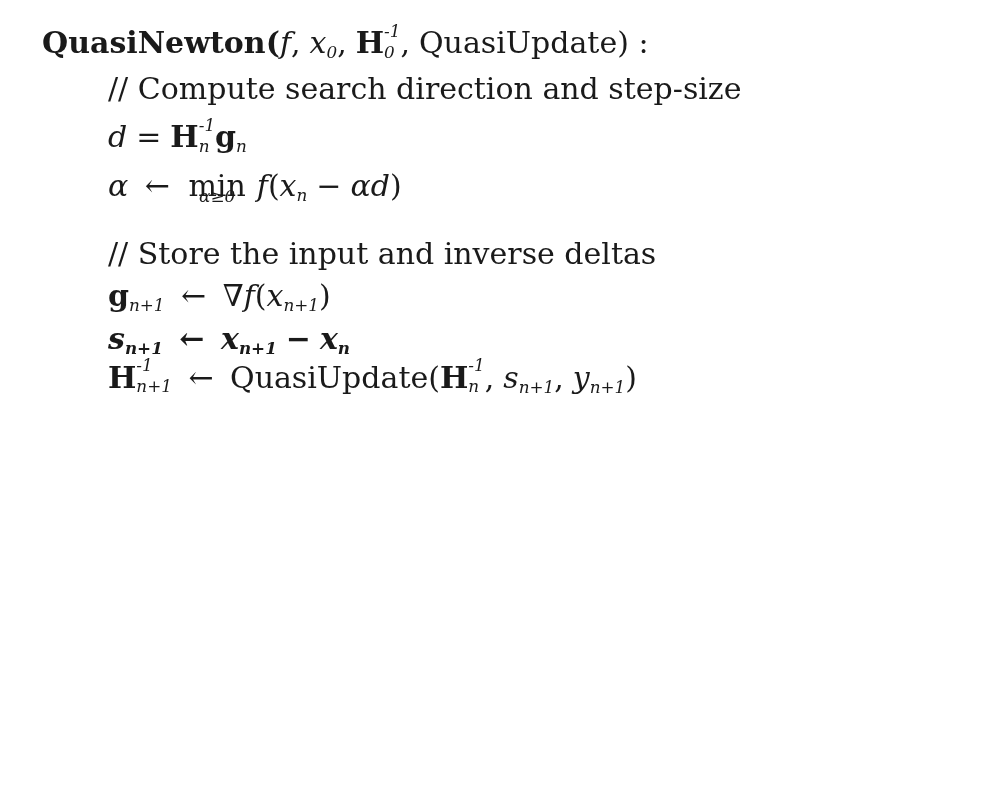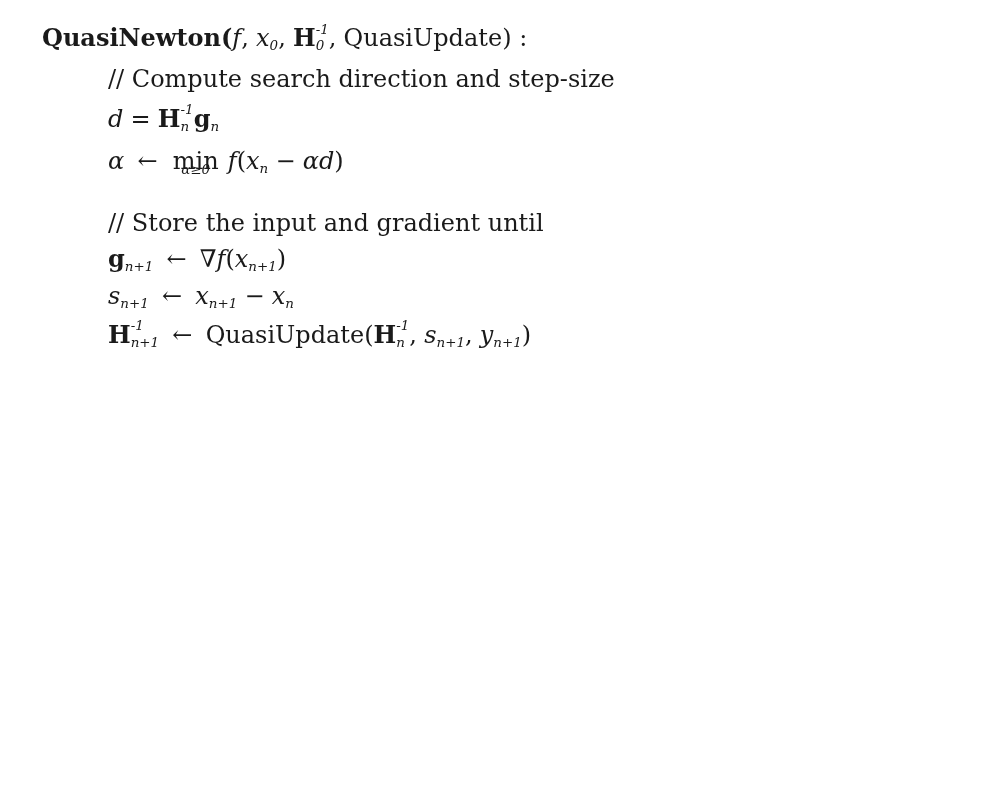--- a/index.html
+++ b/index.html
@@ -9,21 +9,21 @@
   }
   body {
     width: 984px;
     height: 790px;
     font-family: "DejaVu Serif", "Liberation Serif", serif;
     color: #1a1a1a;
     overflow: hidden;
   }
   .algorithm {
     padding: 22px 0 0 42px;
-    font-size: 24px;
+    font-size: 30px;
     line-height: 1.0;
   }
   .line {
     display: block;
     white-space: nowrap;
     margin: 0;
     padding: 0;
   }
   
   .ind0 { margin-left: 0px; }
@@ -32,21 +32,21 @@
 
   
   .l-header { margin-bottom: 14px; }
   .l-for    { margin-bottom: 14px; }
   .l-c1     { margin-bottom: 12px; }
   .l-d      { margin-bottom: 0; }
   .l-alpha  { margin-bottom: 22px; }
   .l-xup    { margin-bottom: 12px; }
   .l-c2     { margin-bottom: 12px; }
   .l-g      { margin-bottom: 11px; }
-  .l-s      { margin-bottom: 8px; }
+  .l-s      { margin-bottom: 0; font-weight: bold; }
   .l-y      { margin-bottom: 12px; }
   .l-c3     { margin-bottom: 12px; }
   .l-h      { margin-bottom: 0; }
   .it {
     font-family: "DejaVu Serif", "Liberation Serif", serif;
     font-style: italic;
   }
   .rm {
     font-style: normal;
   }
@@ -128,21 +128,21 @@
 
   <div class="line ind2 l-d">
     <span class="it">d</span><span class="sp"></span><span class="rm">=</span><span class="sp"></span><span class="bfup">H</span><span class="subsup"><span class="sup rm">-1</span><span class="sub">n</span></span><span class="bfup">g</span><sub class="s">n</sub>
   </div>
 
   <div class="line ind2 l-alpha">
     <span class="it">α</span><span class="spw"></span><span class="arrow">←</span><span class="spw"></span><span class="underop"><span class="op">min</span><span class="lim">α≥0</span></span><span class="sp"></span><span class="it">f</span><span class="rm">(</span><span class="it">x</span><sub class="s">n</sub><span class="sp"></span><span class="rm">−</span><span class="sp"></span><span class="it">α</span><span class="it">d</span><span class="rm">)</span>
   </div>
 
 
-  <div class="line ind2 l-c2 comment">// Store the input and gradient until</div>
+  <div class="line ind2 l-c2 comment">// Store the input and inverse deltas</div>
 
   <div class="line ind2 l-g">
     <span class="bfup">g</span><sub class="s">n+1</sub><span class="spw"></span><span class="arrow">←</span><span class="spw"></span><span class="nabla">∇</span><span class="it">f</span><span class="rm">(</span><span class="it">x</span><sub class="s">n+1</sub><span class="rm">)</span>
   </div>
 
   <div class="line ind2 l-s">
     <span class="it">s</span><sub class="s">n+1</sub><span class="spw"></span><span class="arrow">←</span><span class="spw"></span><span class="it">x</span><sub class="s">n+1</sub><span class="sp"></span><span class="rm">−</span><span class="sp"></span><span class="it">x</span><sub class="s">n</sub>
   </div>
 
 

